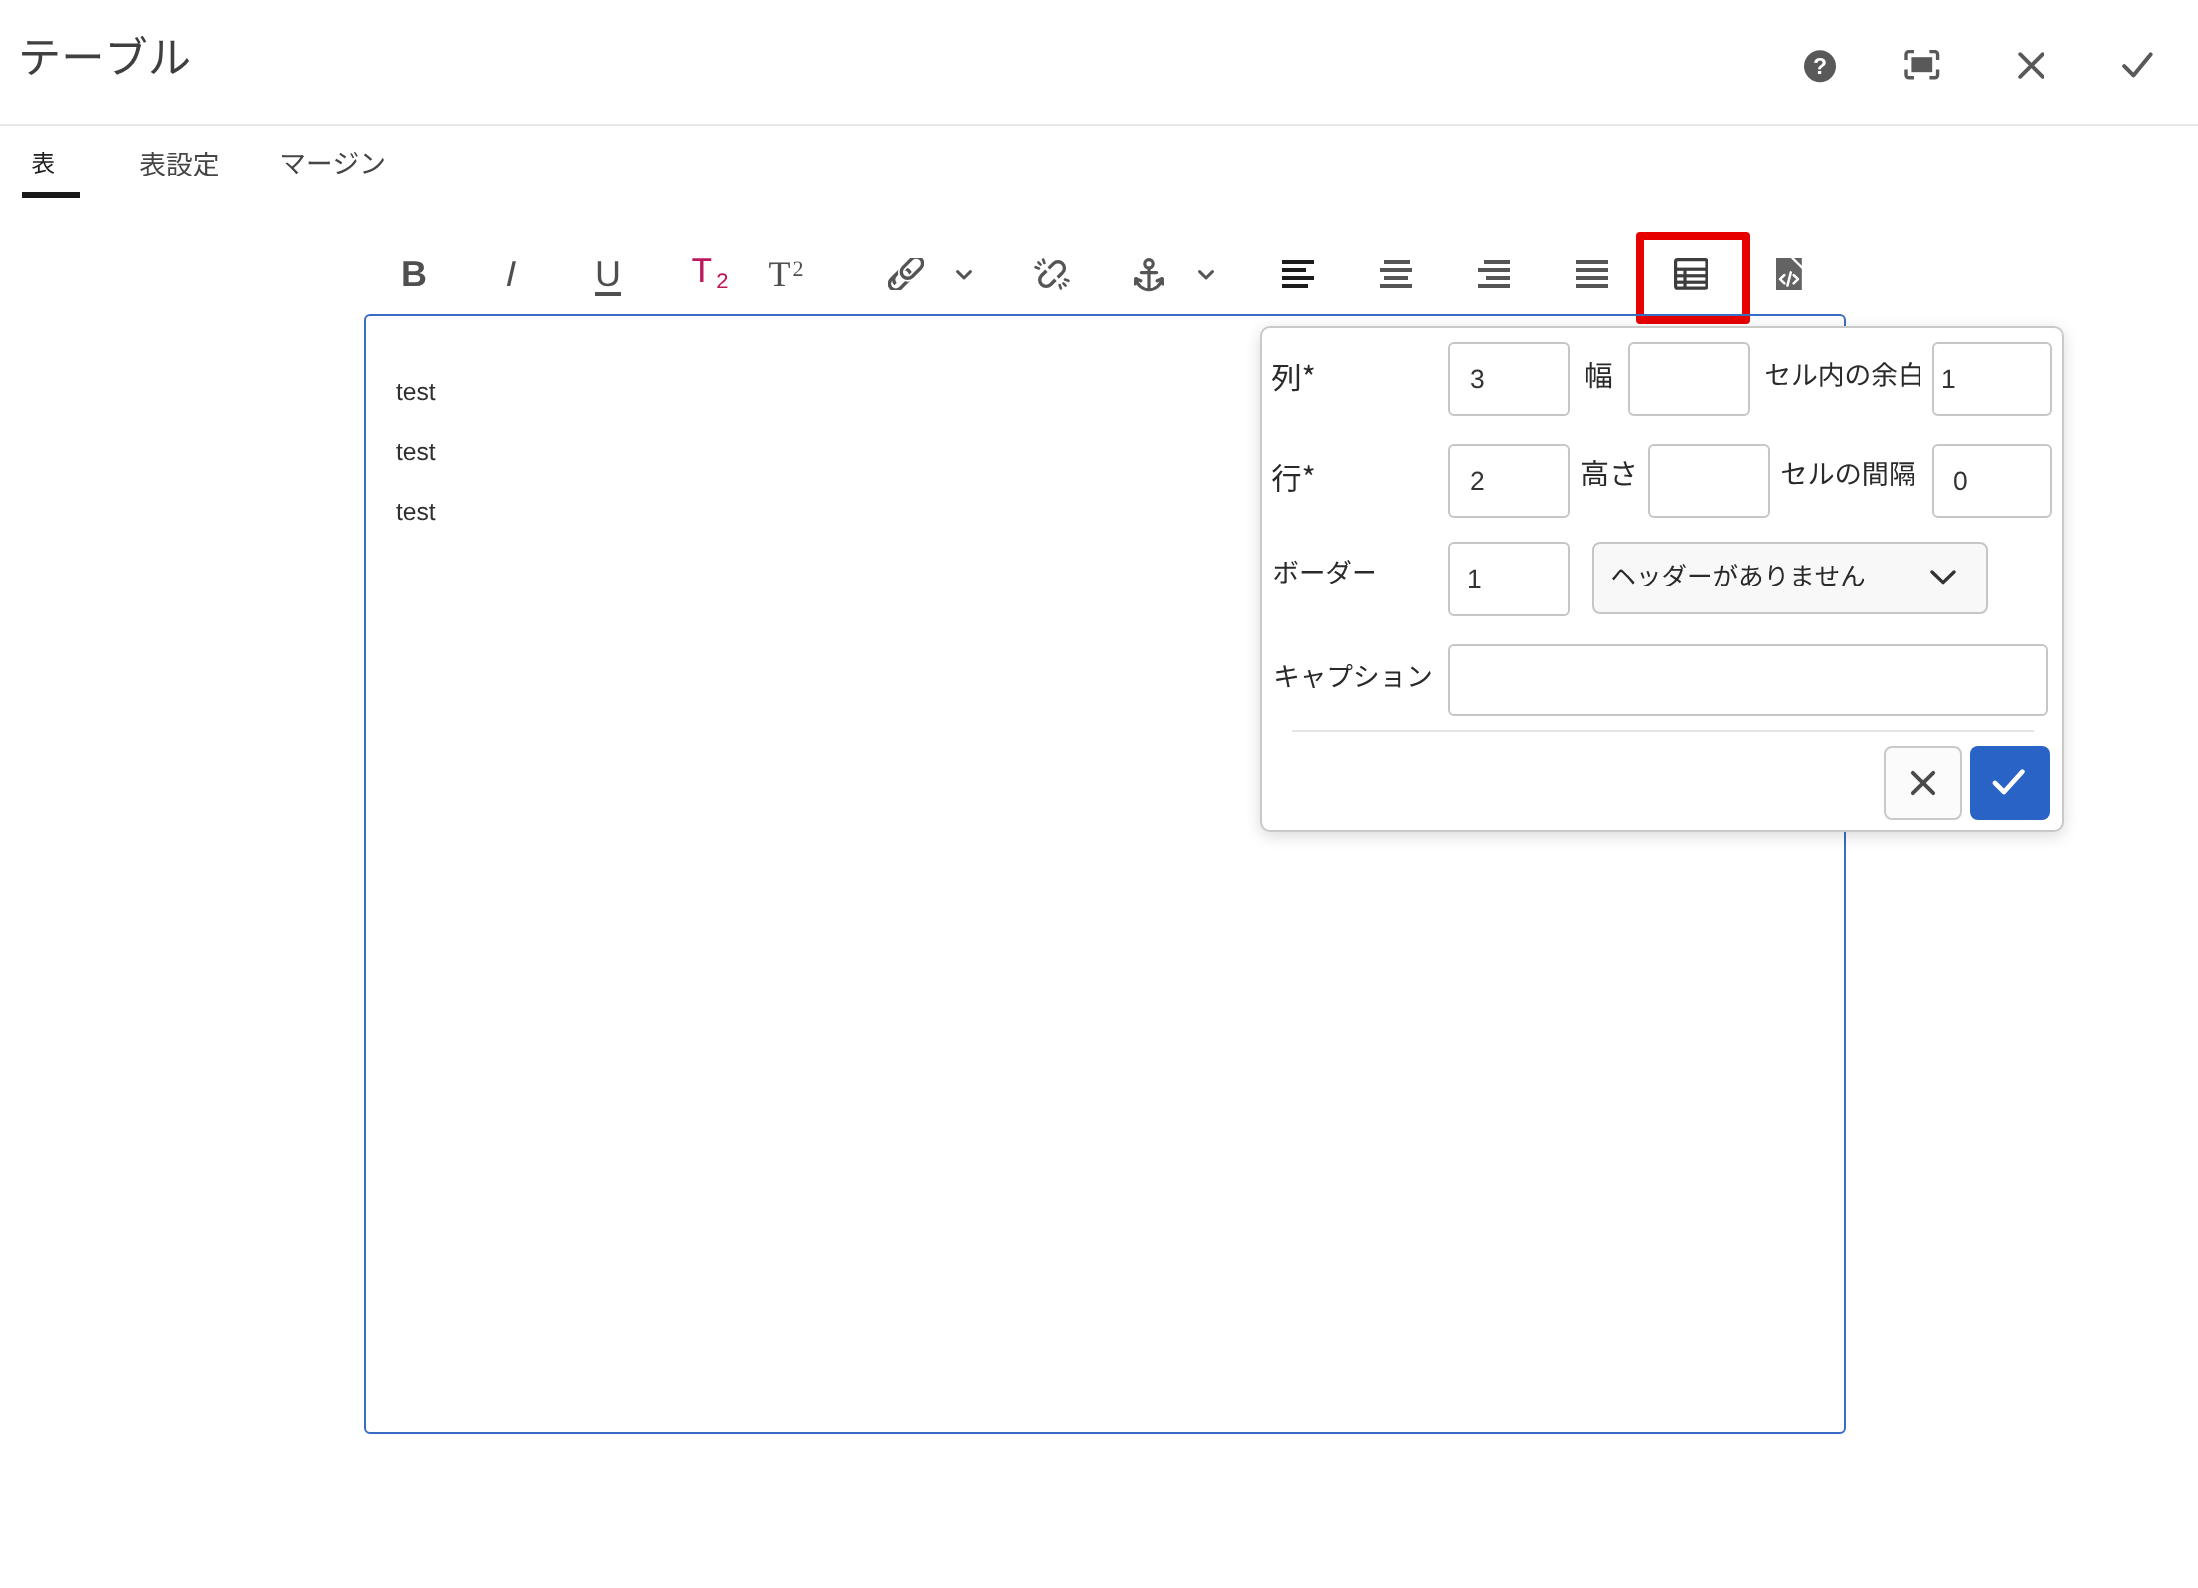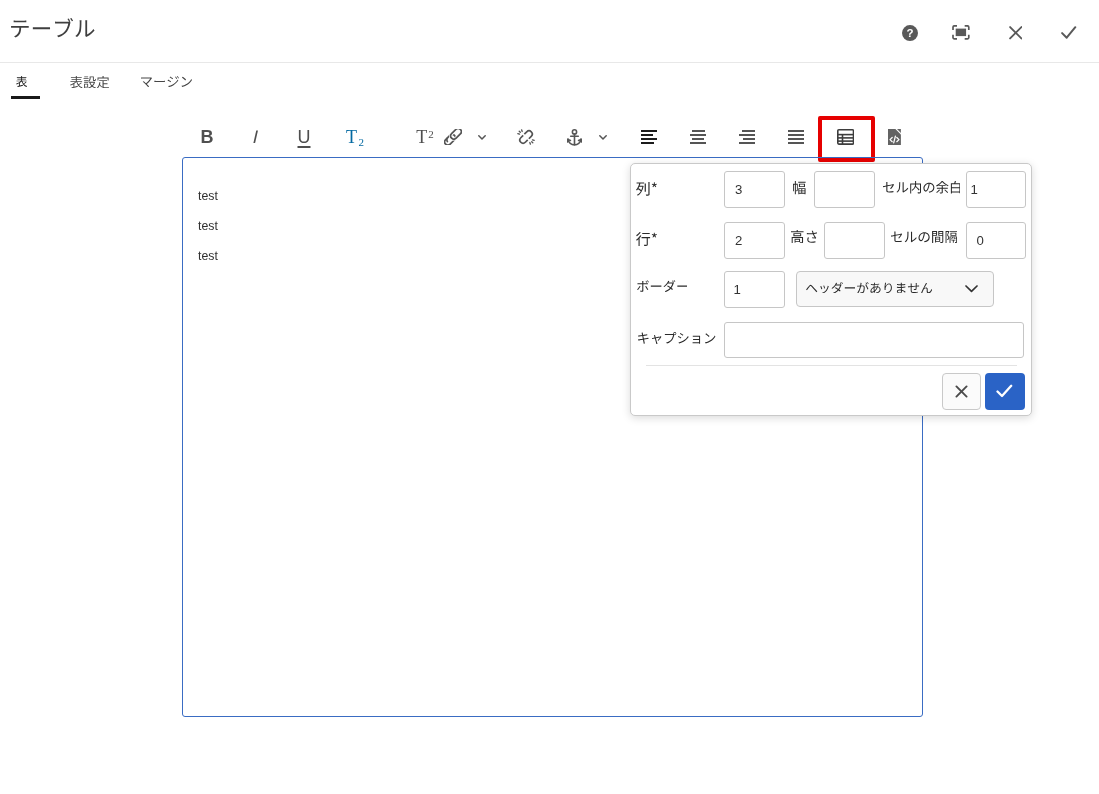--- a/index.html
+++ b/index.html
@@ -39,23 +39,23 @@
 <div class="abs" style="left:183px;top:127px;width:48px;height:21px;display:flex;align-items:center;justify-content:center;">
     <span style="font-weight:bold;font-size:18px;color:#4f4f4f">B</span>
   </div>
 <div class="abs" style="left:232px;top:127px;width:48px;height:21px;display:flex;align-items:center;justify-content:center;">
     <span style="font-size:18px;color:#4f4f4f;display:inline-block;transform:skewX(-13deg)">I</span>
   </div>
 <div class="abs" style="left:280px;top:127px;width:48px;height:21px;display:flex;align-items:center;justify-content:center;">
     <span style="font-size:18px;color:#4f4f4f;text-decoration:underline;text-underline-offset:2.5px;text-decoration-thickness:1.5px">U</span>
   </div>
 <div class="abs" style="left:331px;top:127px;width:48px;height:21px;display:flex;align-items:center;justify-content:center;">
-    <span style="font-family:Liberation Serif, serif;font-size:18px;color:#0369a1">T<sub style="font-size:11px;vertical-align:-3px;margin-left:1.5px">2</sub></span>
+    <span style="font-family:Liberation Mono, monospace;font-size:18px;color:#be185d">T<sub style="font-size:11px;vertical-align:-3px;margin-left:1.5px">2</sub></span>
   </div>
-<div class="abs" style="left:401px;top:127px;width:48px;height:21px;display:flex;align-items:flex-end;justify-content:center;">
+<div class="abs" style="left:369px;top:127px;width:48px;height:21px;display:flex;align-items:flex-end;justify-content:center;">
     <span style="font-family:'Liberation Serif',serif;font-size:18px;color:#4f4f4f">T<sup style="font-size:11px;vertical-align:5.5px;margin-left:1px">2</sup></span>
   </div>
 <svg style="position:absolute;left:444px;top:129px" width="18" height="16" viewBox="0 0 18 16">
     <g transform="rotate(-45 9 7.8)">
       <rect x="-1.4" y="4.6" width="12.4" height="6.4" rx="3.2" fill="none" stroke="#555555" stroke-width="1.7"></rect>
       <rect x="7.0" y="4.6" width="12.4" height="6.4" rx="3.2" fill="none" stroke="#fff" stroke-width="3.4"></rect>
       <rect x="7.0" y="4.6" width="12.4" height="6.4" rx="3.2" fill="none" stroke="#555555" stroke-width="1.7"></rect>
       <path d="M1.6 7.8 a3.2 3.2 0 0 1 3.2 -3.2" fill="none" stroke="#555555" stroke-width="1.7"></path>
     </g>
   </svg>

